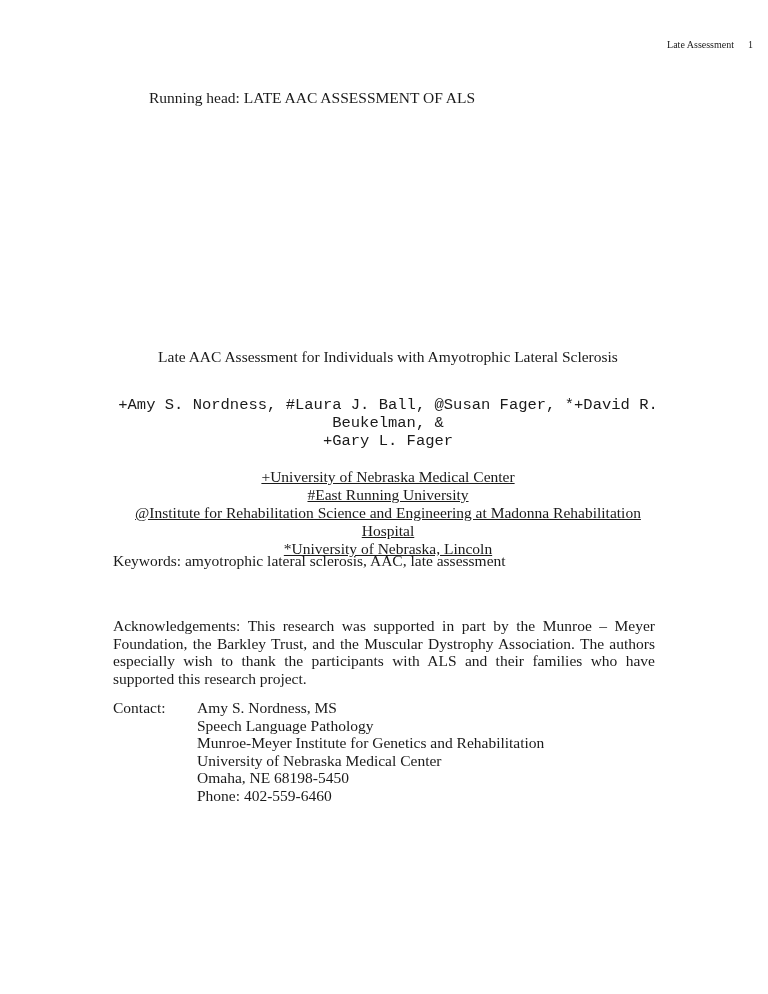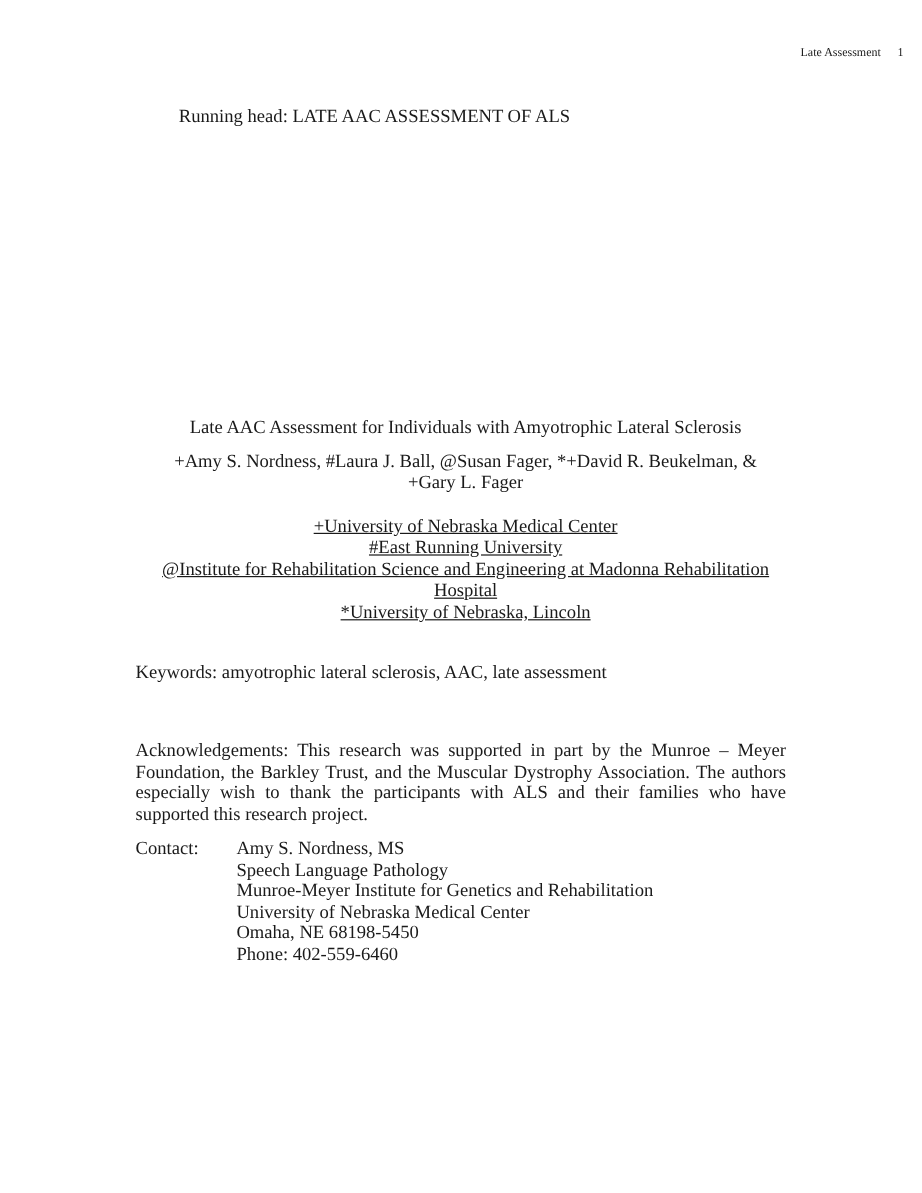--- a/index.html
+++ b/index.html
@@ -34,24 +34,25 @@
       margin-left: 36px;
     }
     .title-block {
       position: absolute;
       top: 348px;
       left: 108px;
       width: 560px;
       text-align: center;
     }
     .title-block .title {
-      margin: 0 0 10px 0;
+      margin: 0 0 30px 0;
     }
     .authors {
       margin: 0 0 18px 0;
+      font-family: Liberation Mono, monospace;
     }
     .affiliations div {
       margin: 0;
       text-decoration: underline;
     }
     .keywords {
       position: absolute;
       top: 552px;
       left: 113px;
     }

